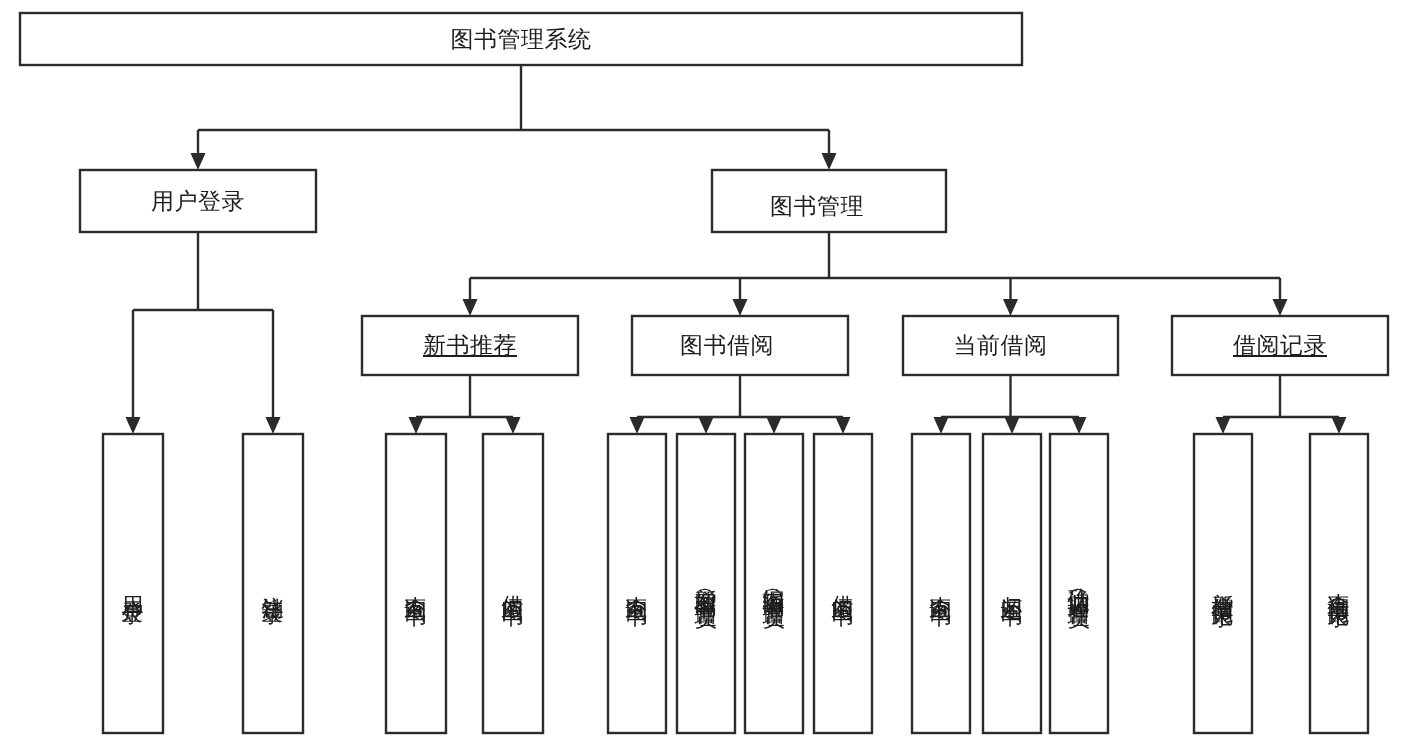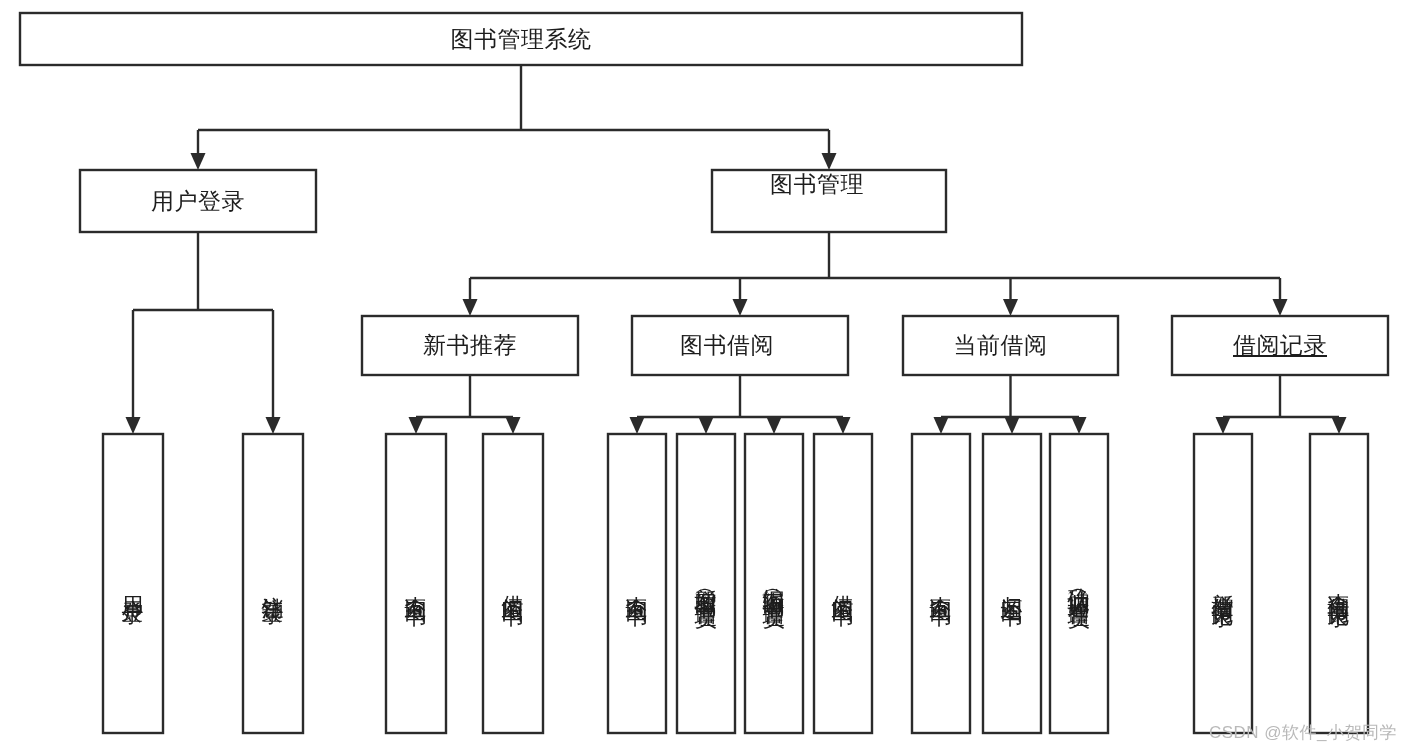--- a/index.html
+++ b/index.html
@@ -157,35 +157,34 @@
         <rect class="node-rect" x="983" y="434" width="58" height="299"></rect>
         <rect class="node-rect" x="1050" y="434" width="58" height="299"></rect>
         <rect class="node-rect" x="1194" y="434" width="58" height="299"></rect>
         <rect class="node-rect" x="1310" y="434" width="58" height="299"></rect>
       </g>
   </svg>
 
   <div id="label-layer">
       <div class="node-label horizontal" style="left: 20px; top: 13px; width: 1002px; height: 52px;">图书管理系统</div>
       <div class="node-label horizontal" style="left: 80px; top: 170px; width: 236px; height: 62px;">用户登录</div>
-      <div class="node-label horizontal" style="left: 712px; top: 153px; width: 210px; height: 62px;">图书管理</div>
-      <div class="node-label horizontal" style="left: 362px; top: 316px; width: 216px; height: 59px;">新书推荐</div>
+      <div class="node-label horizontal" style="left: 712px; top: 175px; width: 210px; height: 62px;">图书管理</div>
+      <div class="node-label horizontal" style="left: 362px; top: 316px; width: 216px; height: 59px; text-decoration: underline;">新书推荐</div>
       <div class="node-label horizontal" style="left: 632px; top: 316px; width: 190px; height: 59px;">图书借阅</div>
       <div class="node-label horizontal" style="left: 903px; top: 316px; width: 195px; height: 59px;">当前借阅</div>
       <div class="node-label horizontal" style="left: 1172px; top: 316px; width: 216px; height: 59px; text-decoration: underline;">借阅记录</div>
       <div class="node-label vertical" style="left: 103px; top: 434px; width: 60px; height: 299px;">用户登录</div>
       <div class="node-label vertical" style="left: 243px; top: 434px; width: 60px; height: 299px;">注销登录</div>
       <div class="node-label vertical" style="left: 386px; top: 434px; width: 60px; height: 299px;">查询图书</div>
       <div class="node-label vertical" style="left: 483px; top: 434px; width: 60px; height: 299px;">借阅图书</div>
       <div class="node-label vertical" style="left: 608px; top: 434px; width: 58px; height: 299px;">查询图书</div>
       <div class="node-label vertical" style="left: 677px; top: 434px; width: 58px; height: 299px;">新增图书（管理员）</div>
       <div class="node-label vertical" style="left: 745px; top: 434px; width: 58px; height: 299px;">编辑图书（管理员）</div>
       <div class="node-label vertical" style="left: 814px; top: 434px; width: 58px; height: 299px;">借阅图书</div>
       <div class="node-label vertical" style="left: 912px; top: 434px; width: 58px; height: 299px;">查询图书</div>
       <div class="node-label vertical" style="left: 983px; top: 434px; width: 58px; height: 299px;">归还图书</div>
       <div class="node-label vertical" style="left: 1050px; top: 434px; width: 58px; height: 299px;">确认归还（管理员）</div>
       <div class="node-label vertical" style="left: 1194px; top: 434px; width: 58px; height: 299px;">新增借阅记录</div>
       <div class="node-label vertical" style="left: 1310px; top: 434px; width: 58px; height: 299px;">查询借阅记录</div>
     </div>
 
-  <div class="watermark">CSDN @软件_小贺同学</div>
 
 </div>
 
 </body></html>

